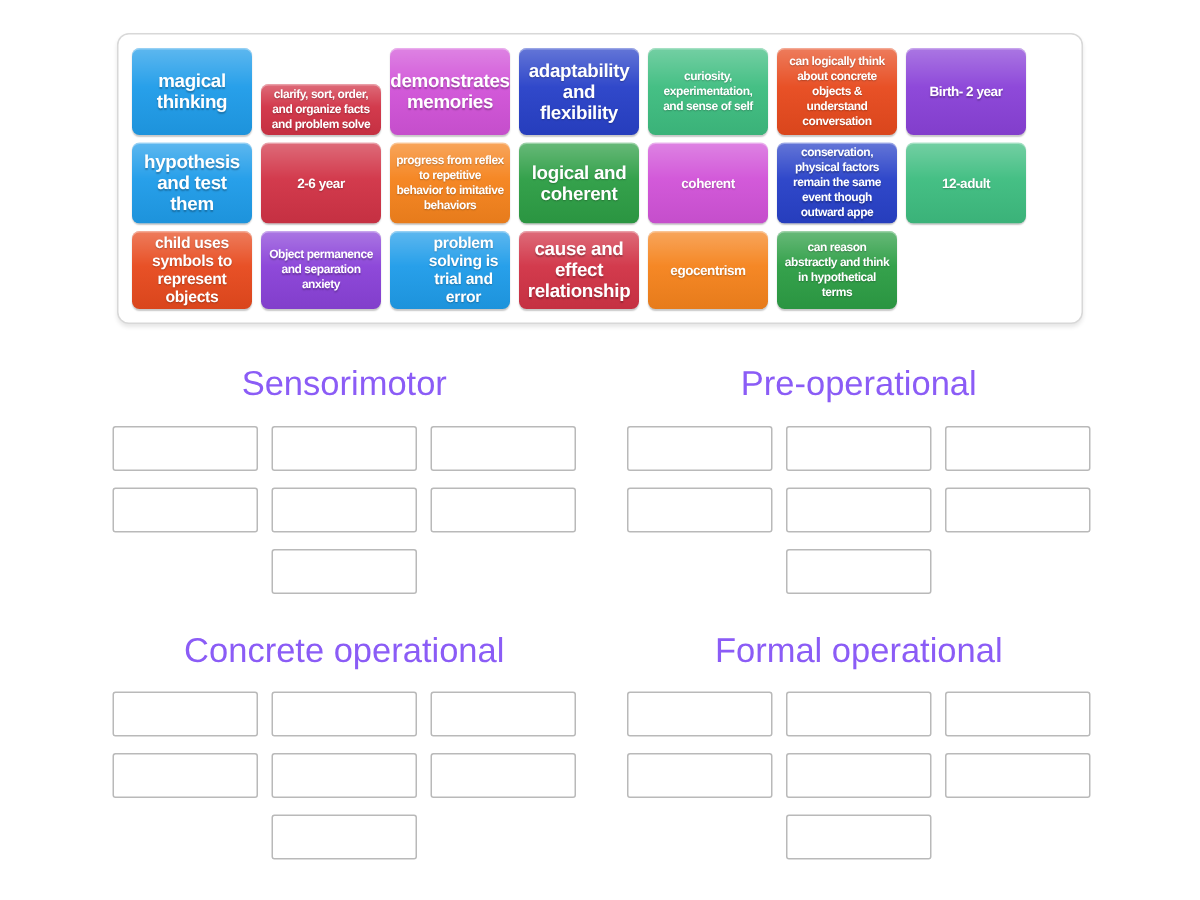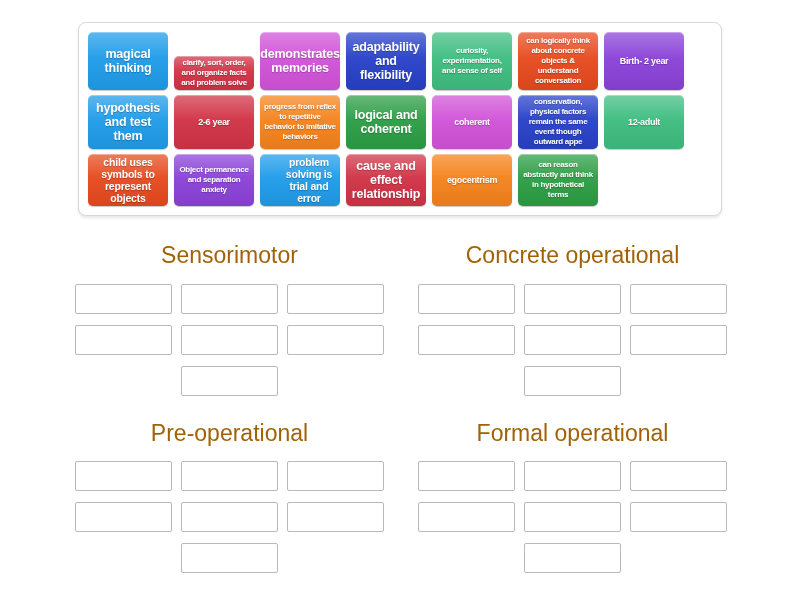--- a/index.html
+++ b/index.html
@@ -63,21 +63,21 @@
 
   .group {
     display: flex;
     flex-direction: column;
     align-items: center;
   }
 
   .group-title {
     font-size: 23px;
     font-weight: normal;
-    color: #a16207;
+    color: #8b5cf6;
     margin: 0 0 14px 0;
     line-height: 1.2;
   }
 
   .slot-row {
     display: flex;
     gap: 9px;
     margin-bottom: 11px;
   }
   .slot-row:last-child { margin-bottom: 0; }
@@ -128,37 +128,37 @@
         <div class="slot-row">
           <div class="slot"></div>
           <div class="slot"></div>
           <div class="slot"></div>
         </div>
         <div class="slot-row">
           <div class="slot"></div>
         </div>
       </div>
       <div class="group">
-        <h2 class="group-title">Concrete operational</h2>
+        <h2 class="group-title">Pre-operational</h2>
         <div class="slot-row">
           <div class="slot"></div>
           <div class="slot"></div>
           <div class="slot"></div>
         </div>
         <div class="slot-row">
           <div class="slot"></div>
           <div class="slot"></div>
           <div class="slot"></div>
         </div>
         <div class="slot-row">
           <div class="slot"></div>
         </div>
       </div>
       <div class="group">
-        <h2 class="group-title">Pre-operational</h2>
+        <h2 class="group-title">Concrete operational</h2>
         <div class="slot-row">
           <div class="slot"></div>
           <div class="slot"></div>
           <div class="slot"></div>
         </div>
         <div class="slot-row">
           <div class="slot"></div>
           <div class="slot"></div>
           <div class="slot"></div>
         </div>

